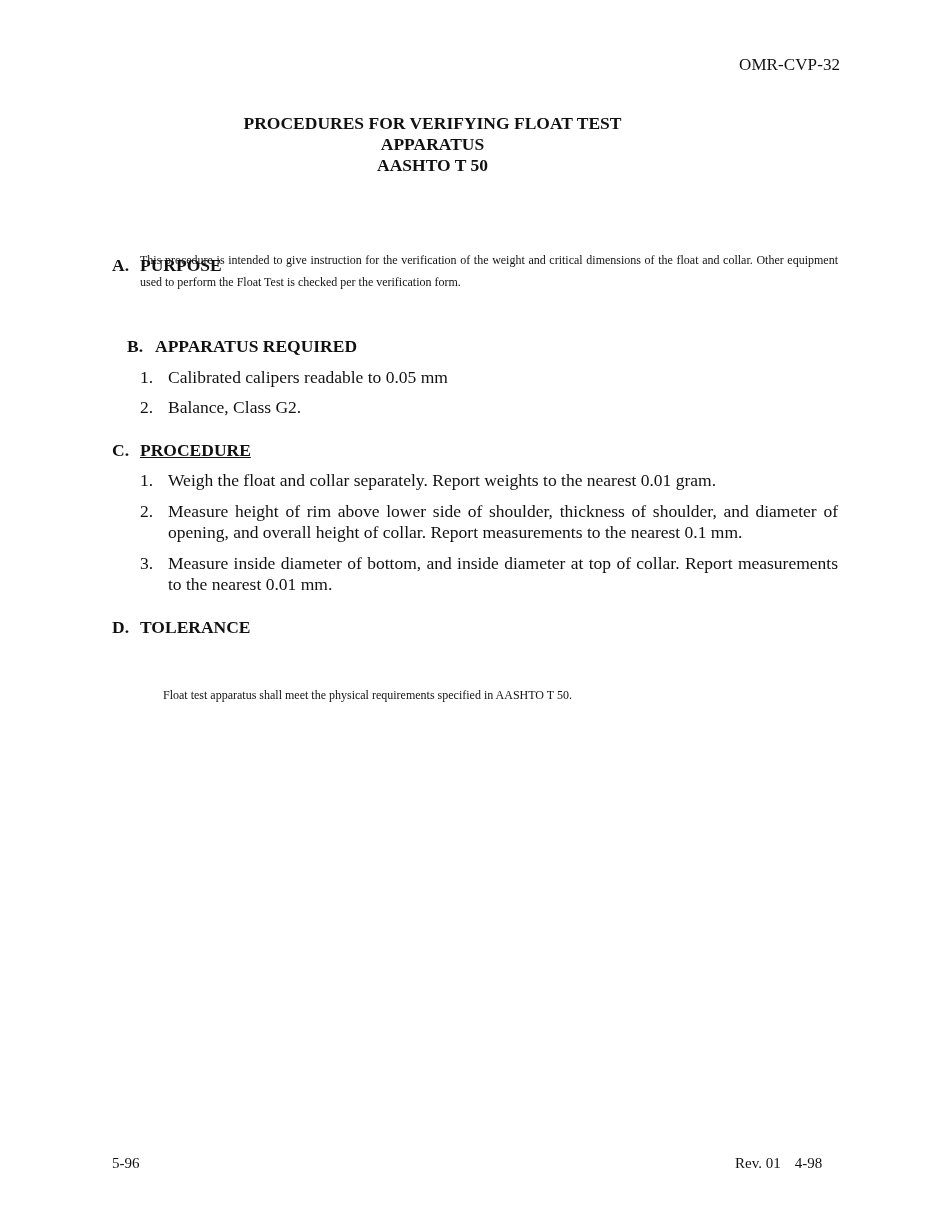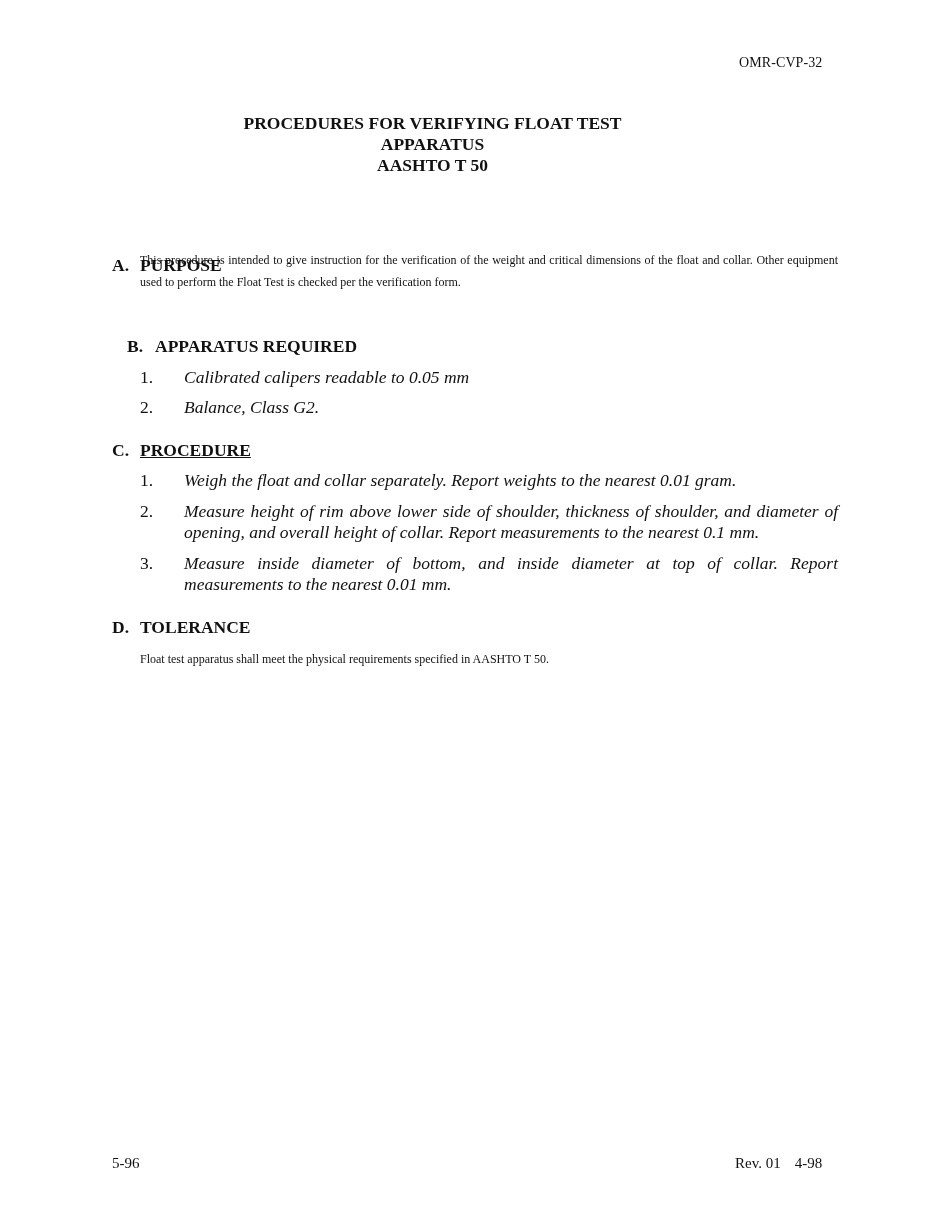--- a/index.html
+++ b/index.html
@@ -3,40 +3,40 @@
 <meta charset="utf-8">
 <style>
   html, body { margin: 0; padding: 0; background: #ffffff; }
   body {
     width: 950px; height: 1230px; position: relative; overflow: hidden;
     font-family: "Liberation Serif", "DejaVu Serif", serif;
     color: #111111;
   }
   .doc-id {
     position: absolute; left: 739px; top: 55px;
-    font-size: 14px; letter-spacing: 0.1px;
+    font-size: 17px; letter-spacing: 0.1px;
   }
   .title-block {
     position: absolute; left: 0; width: 865px; top: 113px;
     text-align: center; font-weight: bold; font-size: 17.5px; line-height: 21px;
   }
   .section-heading {
     position: absolute; left: 112px; font-weight: bold; font-size: 17.5px;
   }
   .section-heading .letter { display: inline-block; width: 28px; }
   .para {
     position: absolute; left: 140px; width: 698px;
     font-size: 12px; line-height: 22px; text-align: justify;
   }
   .list-item {
     position: absolute; left: 140px; width: 698px;
     font-size: 17.5px; line-height: 21px;
   }
   .list-item .num { position: absolute; left: 0; top: 0; }
-  .list-item .text { margin-left: 44px; display: block; text-align: justify; font-style: italic; }
+  .list-item .text { margin-left: 28px; display: block; text-align: justify; }
   .footer-left { position: absolute; left: 112px; top: 1155px; font-size: 15px; }
   .footer-right { position: absolute; left: 735px; top: 1155px; font-size: 15px; }
   .footer-right .date { margin-left: 14px; }
 </style>
 </head>
 <body>
 
 <div class="doc-id">OMR-CVP-32</div>
 
 <div class="title-block">
@@ -74,18 +74,18 @@
   <span class="text">Measure height of rim above lower side of shoulder, thickness of shoulder, and diameter of opening, and overall height of collar.  Report measurements to the nearest 0.1 mm.</span>
 </div>
 <div class="list-item" style="top:553px;">
   <span class="num">3.</span>
   <span class="text">Measure inside diameter of bottom, and inside diameter at top of collar.  Report measurements to the nearest 0.01 mm.</span>
 </div>
 
 <div class="section-heading" style="top:617px;">
   <span class="letter">D.</span><span>TOLERANCE</span>
 </div>
-<div class="para" style="top:648px; text-align:left;">Float test apparatus shall meet the physical requirements specified in AASHTO T 50.</div>
+<div class="para" style="top:684px; text-align:left;margin-left:23px;">Float test apparatus shall meet the physical requirements specified in AASHTO T 50.</div>
 
 <div class="footer-left">5-96</div>
 <div class="footer-right">
   <span>Rev. 01</span><span class="date">4-98</span>
 </div>
 
 </body></html>

